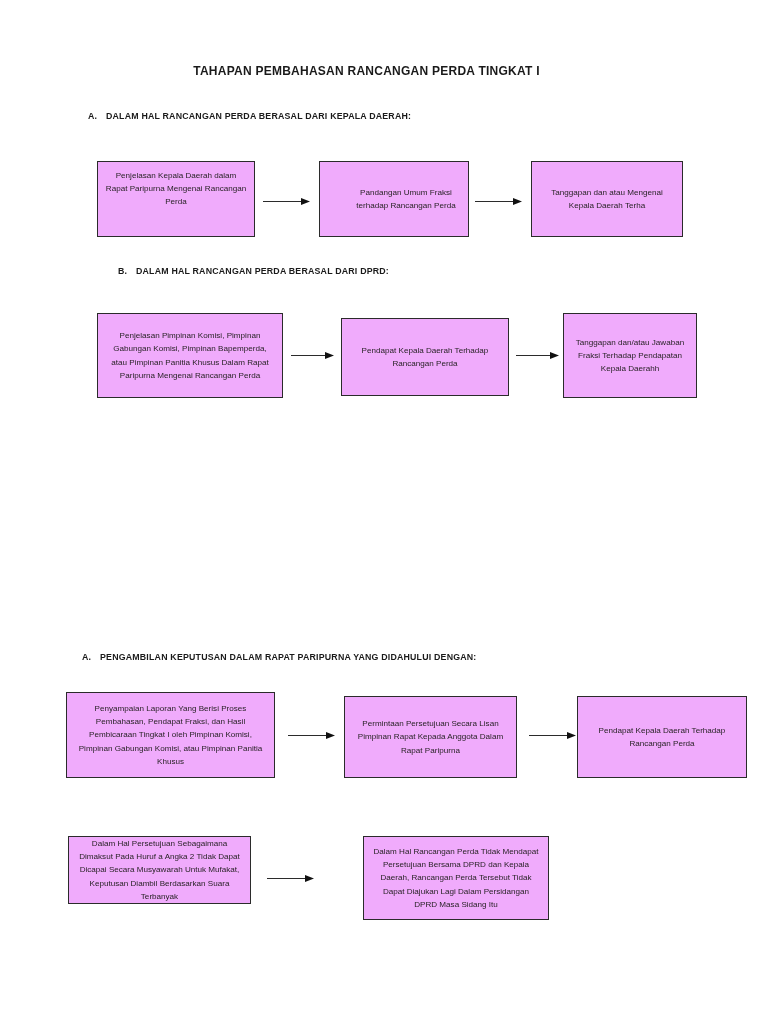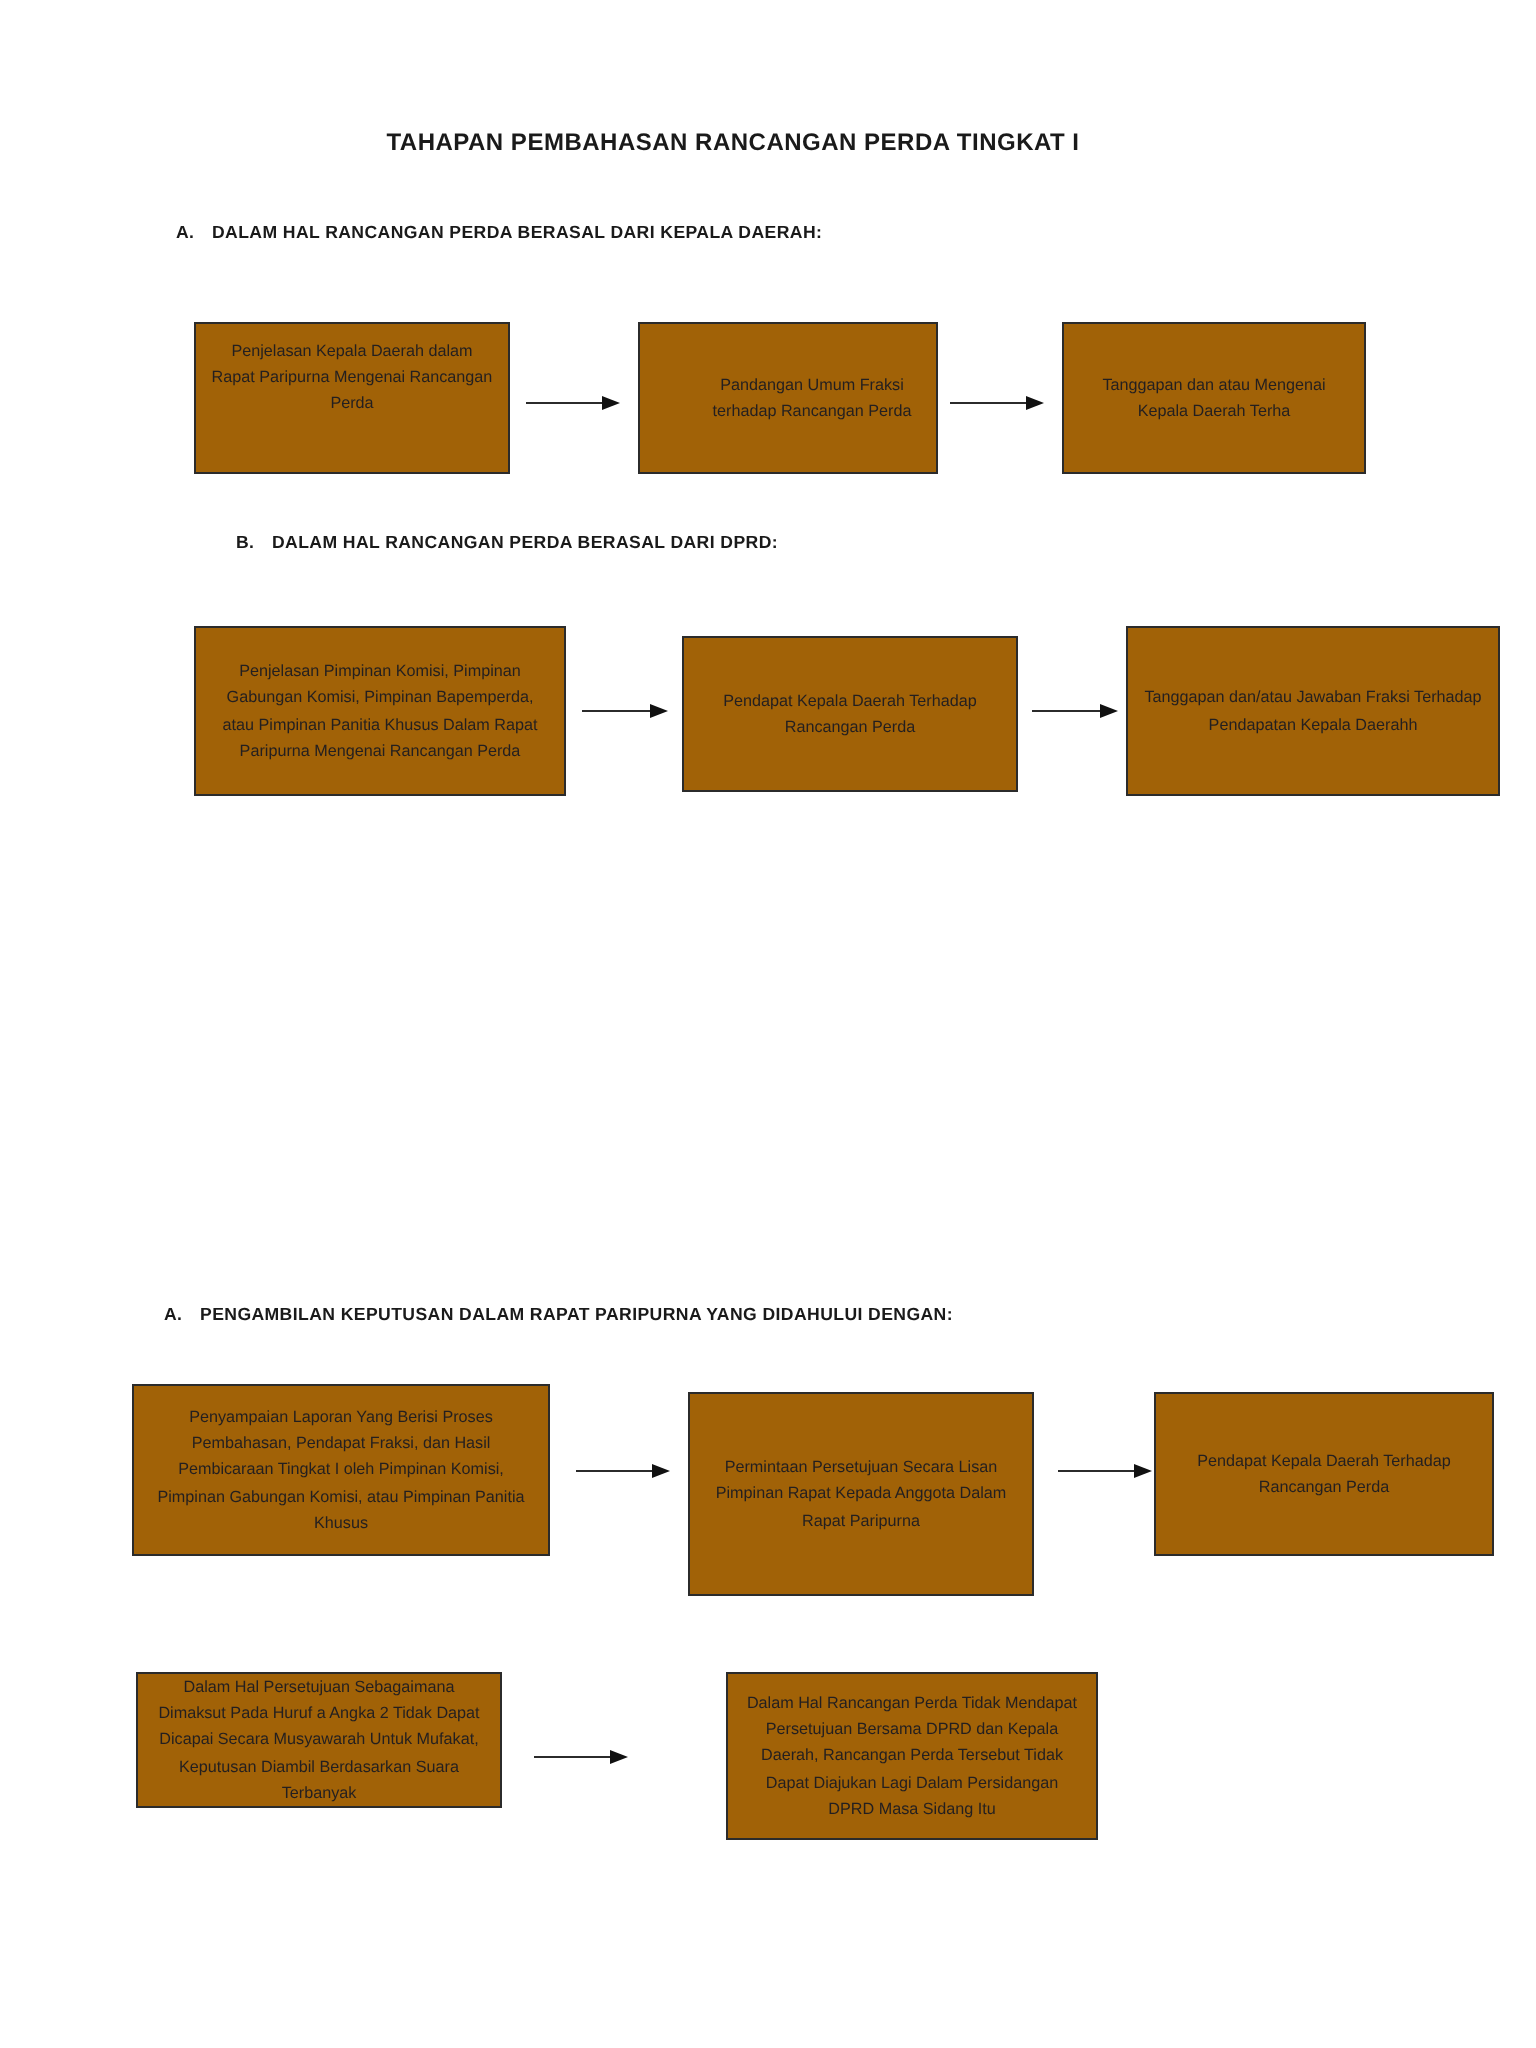--- a/index.html
+++ b/index.html
@@ -46,21 +46,21 @@
   .section-head .marker {
     display: inline-block;
     width: 18px;
   }
 
   
   .flow-box {
     position: absolute;
     box-sizing: border-box;
     border: 1.3px solid #2b2b2b;
-    background: #a16207;
+    background: #f0abfc;
     display: flex;
     justify-content: center;
     padding: 7px 7px;
   }
   .flow-box.v-center { align-items: center; }
   .flow-box.v-top { align-items: flex-start; }
   .flow-box .box-text {
     width: 100%;
     text-align: center;
     font-size: 8.1px;
@@ -132,41 +132,41 @@
     <div class="box-text">Pendapat Kepala Daerah Terhadap Rancangan Perda</div>
   </div>
 
   <div class="arrow" style="left:516px; top:351px; width:44px;">
     <svg width="44" height="9" viewBox="0 0 44 9">
       <line x1="0" y1="4.5" x2="35" y2="4.5" stroke="#2b2b2b" stroke-width="1.1"></line>
       <polygon points="34,1 43,4.5 34,8" fill="#111111"></polygon>
     </svg>
   </div>
 
-  <div class="flow-box v-center" style="left:563px; top:313px; width:187px; height:85px;">
+  <div class="flow-box v-center" style="left:563px; top:313px; width:134px; height:85px;">
     <div class="box-text">Tanggapan dan/atau Jawaban Fraksi Terhadap Pendapatan Kepala Daerahh</div>
   </div>
 
 
   <div class="section-head" style="left:82px; top:652px;">
     <span class="marker">A.</span><span>PENGAMBILAN KEPUTUSAN DALAM RAPAT PARIPURNA YANG DIDAHULUI DENGAN:</span>
   </div>
 
   <div class="flow-box v-center" style="left:66px; top:692px; width:209px; height:86px;">
     <div class="box-text">Penyampaian Laporan Yang Berisi Proses Pembahasan, Pendapat Fraksi, dan Hasil Pembicaraan Tingkat I oleh Pimpinan Komisi, Pimpinan Gabungan Komisi, atau Pimpinan Panitia Khusus</div>
   </div>
 
   <div class="arrow" style="left:288px; top:731px; width:48px;">
     <svg width="48" height="9" viewBox="0 0 48 9">
       <line x1="0" y1="4.5" x2="39" y2="4.5" stroke="#2b2b2b" stroke-width="1.1"></line>
       <polygon points="38,1 47,4.5 38,8" fill="#111111"></polygon>
     </svg>
   </div>
 
-  <div class="flow-box v-center" style="left:344px; top:696px; width:173px; height:102px;">
+  <div class="flow-box v-center" style="left:344px; top:696px; width:173px; height:82px;">
     <div class="box-text">Permintaan Persetujuan Secara Lisan Pimpinan Rapat Kepada Anggota Dalam Rapat Paripurna</div>
   </div>
 
   <div class="arrow" style="left:529px; top:731px; width:48px;">
     <svg width="48" height="9" viewBox="0 0 48 9">
       <line x1="0" y1="4.5" x2="39" y2="4.5" stroke="#2b2b2b" stroke-width="1.1"></line>
       <polygon points="38,1 47,4.5 38,8" fill="#111111"></polygon>
     </svg>
   </div>
 

